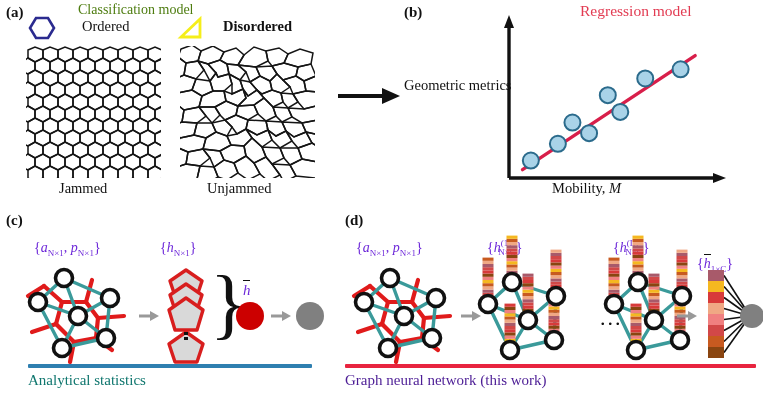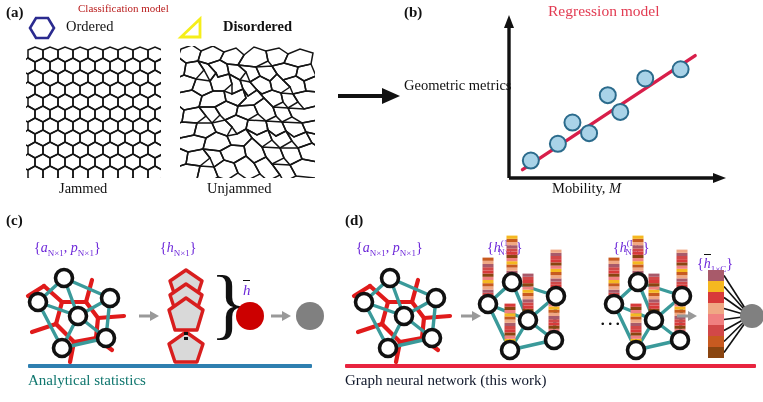--- a/index.html
+++ b/index.html
@@ -12,32 +12,32 @@
     position:relative;
   }
   .fig{position:absolute;inset:0;}
   .abs{position:absolute;}
 
   .panel-tag{
     font-family:"Liberation Serif", serif;
     font-weight:bold;font-size:15px;color:#111;
   }
   .title-class{
-    font-size:11px;color:#b91c1c;white-space:nowrap;
+    font-size:14px;color:#4d7c0f;white-space:nowrap;
   }
   .title-reg{
-    font-size:15.5px;color:#e23b52;white-space:nowrap;
+    font-size:15.5px;color:#e23b52;white-space:nowrap;margin-left:32px;
   }
   .lbl{font-size:14.5px;color:#111;white-space:nowrap;}
   .axis-lbl{font-size:14.5px;color:#111;white-space:nowrap;line-height:17px;}
 
   .foot-line{height:4px;border-radius:1px;}
   .foot-txt{font-size:15px;white-space:nowrap;}
   .foot-blue{color:#0f766e;}
-  .foot-red{color:#0f172a;}
+  .foot-red{color:#4c1d95;}
 
   .math{
     font-family:"Liberation Serif", serif;
     font-size:14px;white-space:nowrap;color:#6d28d9;
   }
   .math i{font-style:italic;}
   .math sub{font-size:9px;font-style:normal;}
   .math sup{font-size:9px;font-style:normal;}
   .ovb{ position:relative; display:inline-block; }
   .ovb::before{
@@ -53,21 +53,21 @@
 
   <div class="abs panel-tag" style="left:6px;top:4px;">(a)</div>
 
   <div class="abs title-class" style="left:78px;top:2px;">Classification model</div>
 
   <div class="abs" style="left:28px;top:16px;">
     <svg width="28" height="24" viewBox="0 0 28 24">
       <polygon points="8,2 20,2 26,12 20,22 8,22 2,12" fill="none" stroke="#2b2b8f" stroke-width="2.6"></polygon>
     </svg>
   </div>
-  <div class="abs lbl" style="left:66px;top:18px;">Ordered</div>
+  <div class="abs lbl" style="left:82px;top:18px;">Ordered</div>
 
   <div class="abs" style="left:178px;top:16px;">
     <svg width="28" height="24" viewBox="0 0 28 24">
       <polygon points="22,3 22,21 3,21" fill="none" stroke="#f5ee1a" stroke-width="2.8" stroke-linejoin="miter"></polygon>
     </svg>
   </div>
   <div class="abs lbl" style="left:223px;top:18px;font-weight:bold;">Disordered</div>
 
   <div class="abs" style="left:26px;top:46px;">
     <svg width="135" height="132" viewBox="0 0 135 132">

